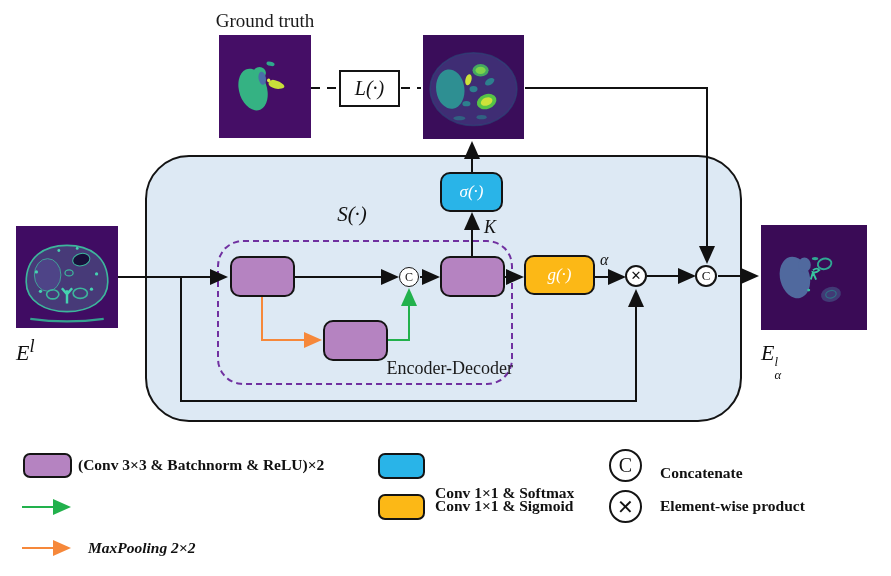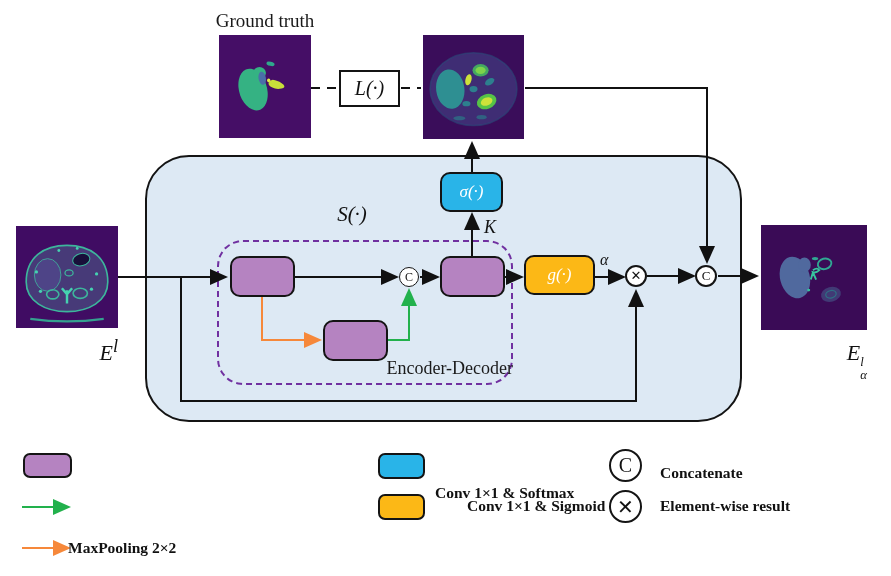--- a/index.html
+++ b/index.html
@@ -35,21 +35,21 @@
   .circ-lg { width:33px; height:33px; font-size:20px; }
 
   
   .title-label { font-size:19px; color:#1a1a1a; text-align:center; }
   .math { font-style:italic; color:#111; }
   .loss-box { left:339px; top:70px; width:61px; height:37px; background:#fff;
     border:2px solid #141414; display:flex; align-items:center; justify-content:center;
     font-size:20px; font-style:italic; color:#111; }
   .supsub { display:inline-flex; flex-direction:column; align-items:flex-start;
     font-size:0.58em; line-height:0.95; vertical-align:-0.5em; }
-  .io-label { font-size:22px; text-align:right; font-style:italic; color:#111; }
+  .io-label { font-size:22px; text-align:left; font-style:italic; color:#111; }
 
   
   .legend-text { font-weight:bold; font-size:15.5px; color:#111; white-space:nowrap; }
   .swatch { border:2.2px solid #141414; border-radius:7px; }
 
   .img-frame { display:block; }
 </style>
 </head>
 <body>
 
@@ -182,25 +182,26 @@
   <div class="abs node node-yellow" style="left:524px; top:255px; width:71px; height:40px;">g(·)</div>
 
   <div class="abs math" style="left:484px; top:217px; font-size:18px;">K</div>
   <div class="abs math" style="left:600px; top:251px; font-size:16px;">α</div>
 
   <div class="abs circ circ-sm" style="left:399px; top:267px;">C</div>
   <div class="abs circ circ-md" style="left:625px; top:265px;">✕</div>
   <div class="abs circ circ-md" style="left:695px; top:265px;">C</div>
 
   <div class="abs swatch" style="left:23px; top:453px; width:49px; height:25px; background:#b583c1;"></div>
-  <div class="abs legend-text" style="left:68px; top:539px;">MaxPooling 2×2</div>
+  <div class="abs legend-text" style="left:78px; top:456px;">(Conv 3×3 &amp; Batchnorm &amp; ReLU)×2</div>
+  <div class="abs legend-text" style="left:88px; top:539px;font-style:italic;">MaxPooling 2×2</div>
 
   <div class="abs swatch" style="left:378px; top:453px; width:47px; height:26px; background:#29b4e8;"></div>
   <div class="abs legend-text" style="left:435px; top:456px;margin-top:28px;">Conv 1×1 &amp; Softmax</div>
   <div class="abs swatch" style="left:378px; top:494px; width:47px; height:26px; background:#fcb816;"></div>
-  <div class="abs legend-text" style="left:435px; top:497px;margin-left:32px;">Conv 1×1 &amp; Sigmoid</div>
+  <div class="abs legend-text" style="left:435px; top:497px;">Conv 1×1 &amp; Sigmoid</div>
 
   <div class="abs circ circ-lg" style="left:609px; top:449px;">C</div>
   <div class="abs legend-text" style="left:660px; top:464px;text-align:center;">Concatenate</div>
   <div class="abs circ circ-lg" style="left:609px; top:490px;">✕</div>
-  <div class="abs legend-text" style="left:660px; top:497px;">Element-wise result</div>
+  <div class="abs legend-text" style="left:660px; top:497px;">Element-wise product</div>
 
 </div>
 
 </body></html>

